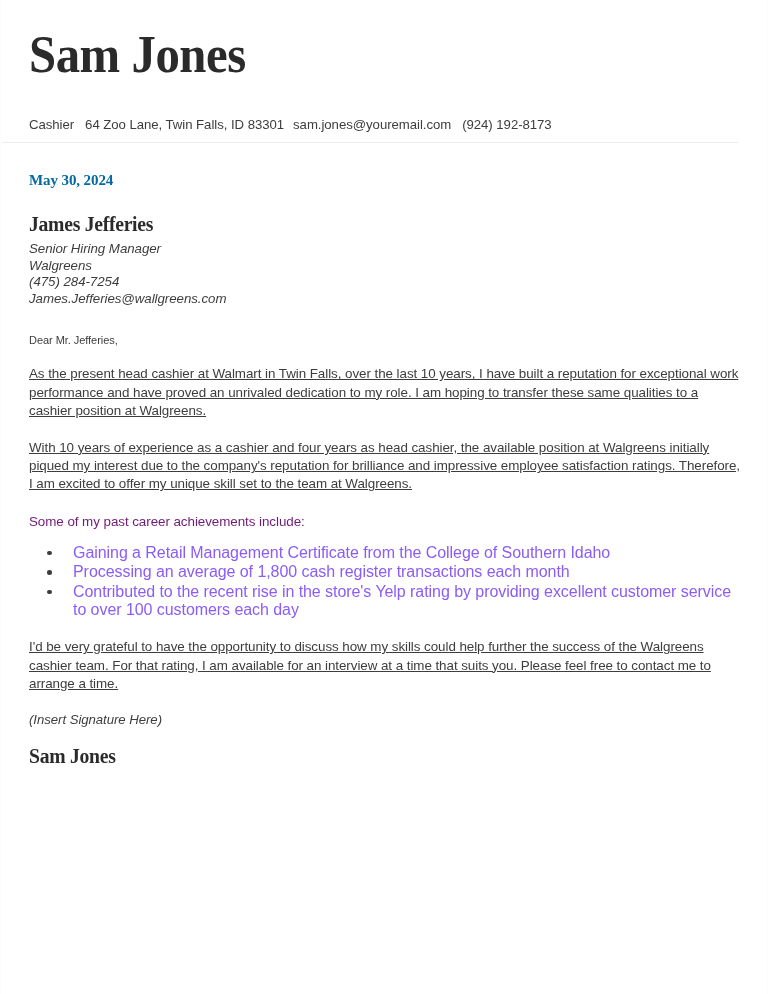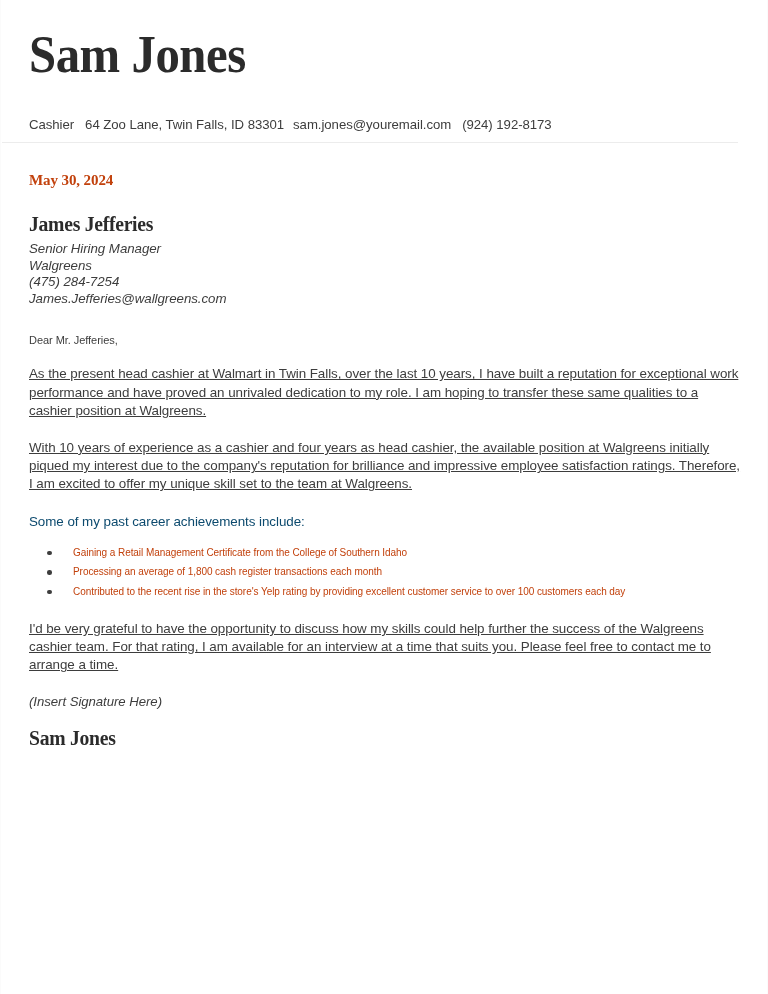--- a/index.html
+++ b/index.html
@@ -74,21 +74,21 @@
   .letter-body {
     position: absolute;
     left: 28px;
     top: 172px;
     width: 712px;
   }
   .date-line {
     font-family: "Liberation Serif", serif;
     font-weight: bold;
     font-size: 15px;
-    color: #c2410c;
+    color: #0369a1;
     margin: 0;
     letter-spacing: -0.1px;
   }
   .recipient-block {
     margin-top: 24px;
   }
   .recipient-name {
     font-family: "Liberation Serif", serif;
     font-weight: bold;
     font-size: 20.5px;
@@ -118,34 +118,34 @@
     line-height: 18.2px;
     color: #3d3d3d;
     letter-spacing: -0.06px;
     text-align: left;
     text-decoration: underline;
   }
   .achievements-intro {
     margin-top: 19px;
     font-size: 13.4px;
     line-height: 18.2px;
-    color: #0c4a6e;
+    color: #701a75;
     letter-spacing: -0.06px;
   }
   ul.achievements {
     margin: 13px 0 0 0;
     padding: 0;
     list-style: none;
   }
   ul.achievements li {
     position: relative;
     padding-left: 44px;
-    font-size: 10px;
+    font-size: 16px;
     line-height: 18.4px;
-    color: #c2410c;
+    color: #8b5cf6;
     letter-spacing: -0.06px;
     margin-bottom: 1px;
     max-width: 690px;
   }
   ul.achievements li .bullet-dot {
     position: absolute;
     left: 18px;
     top: 7px;
     width: 4.5px;
     height: 4.5px;

